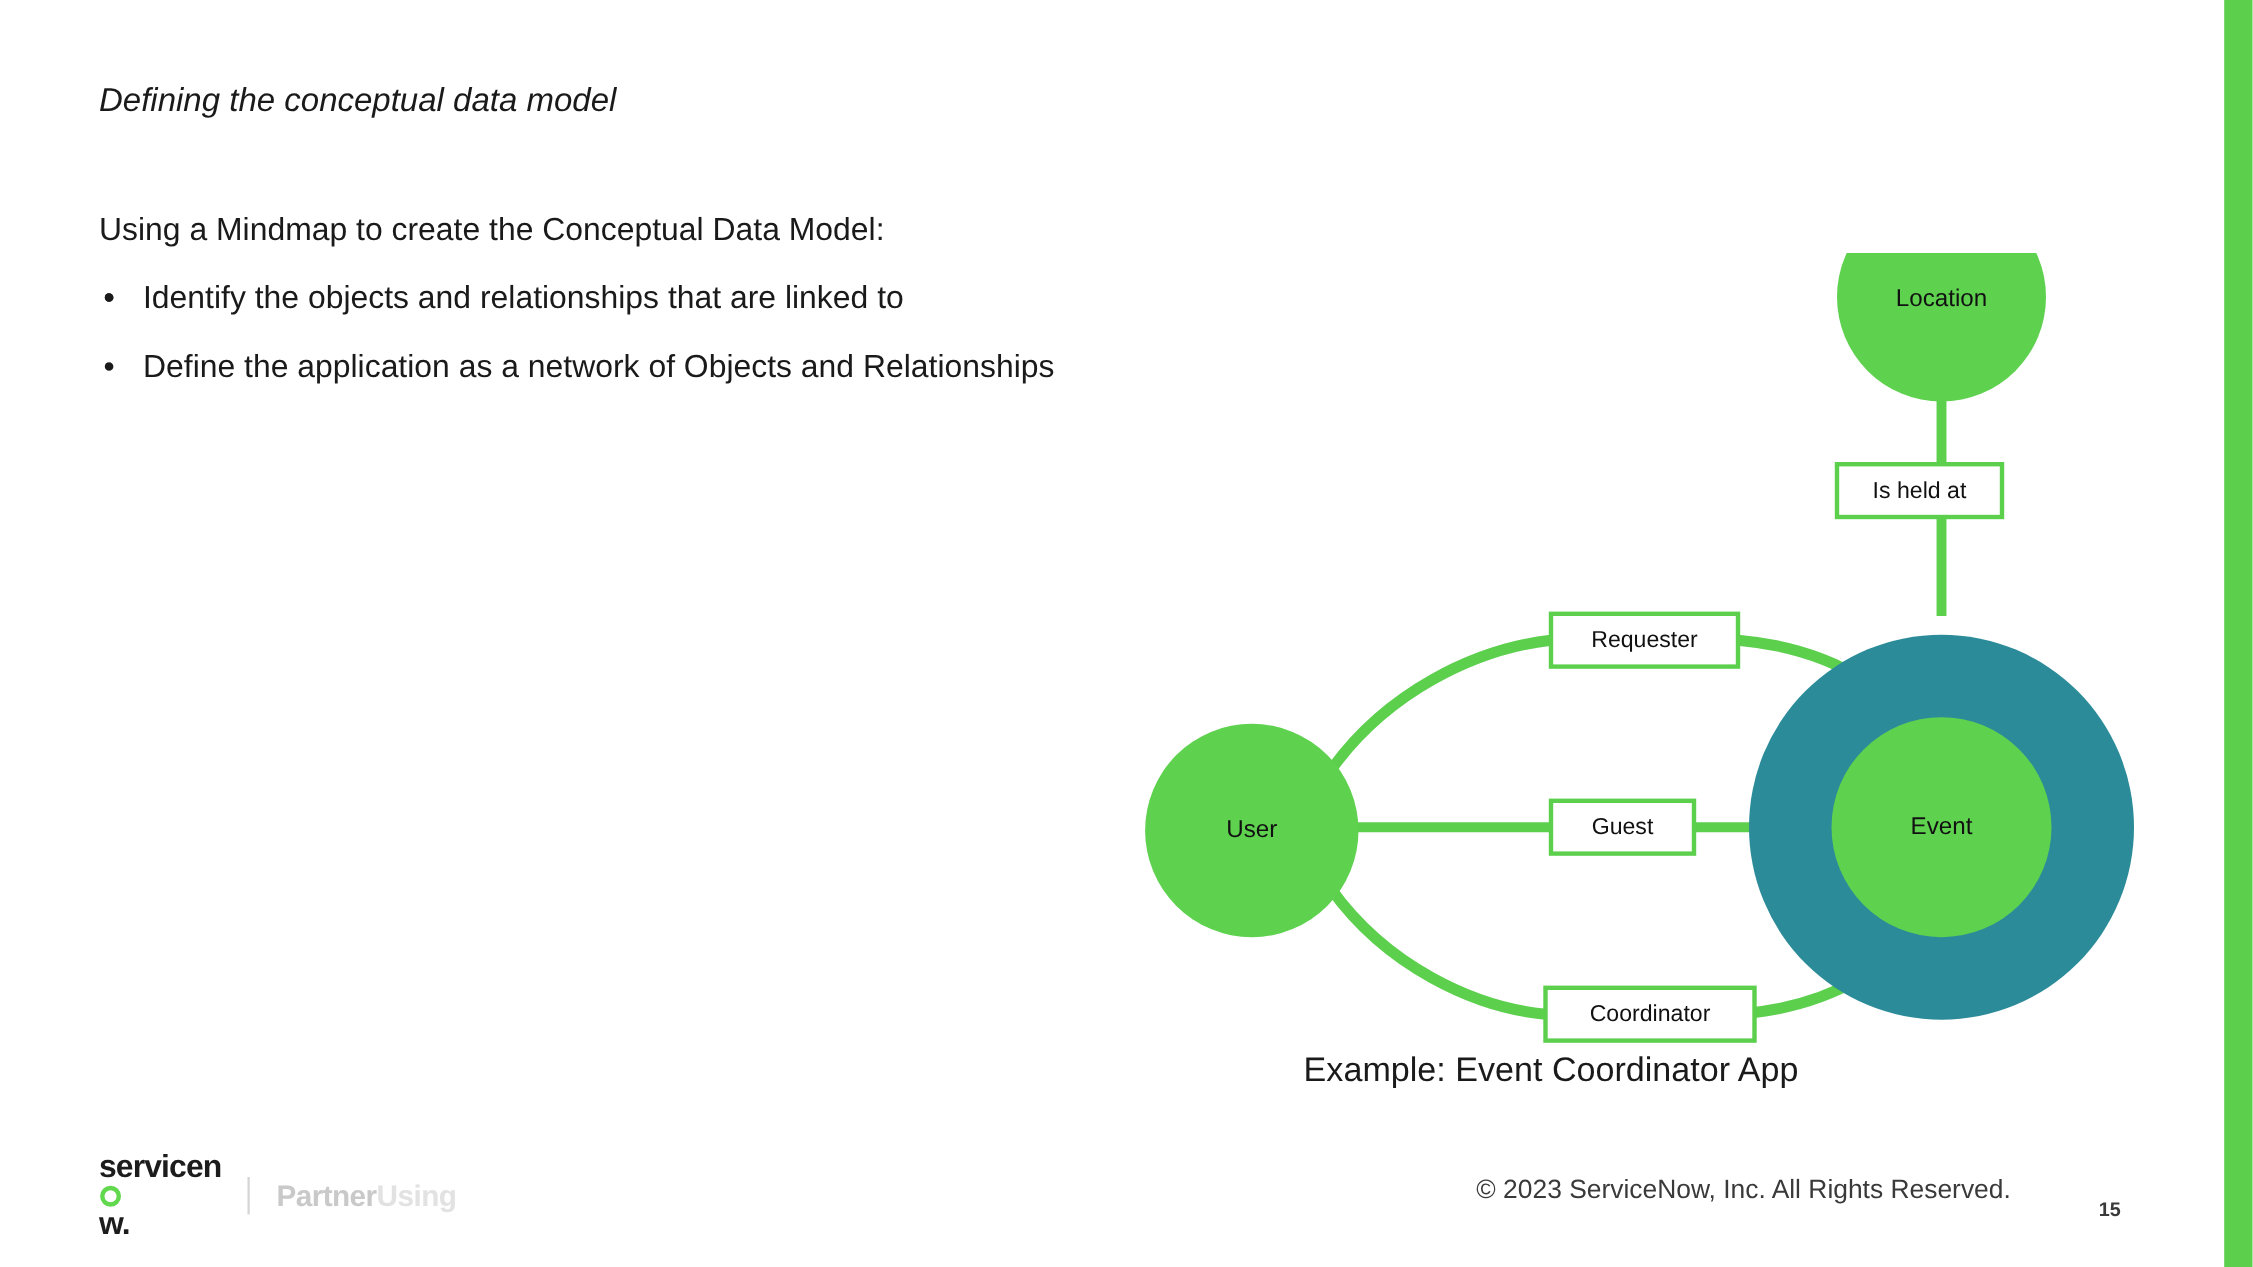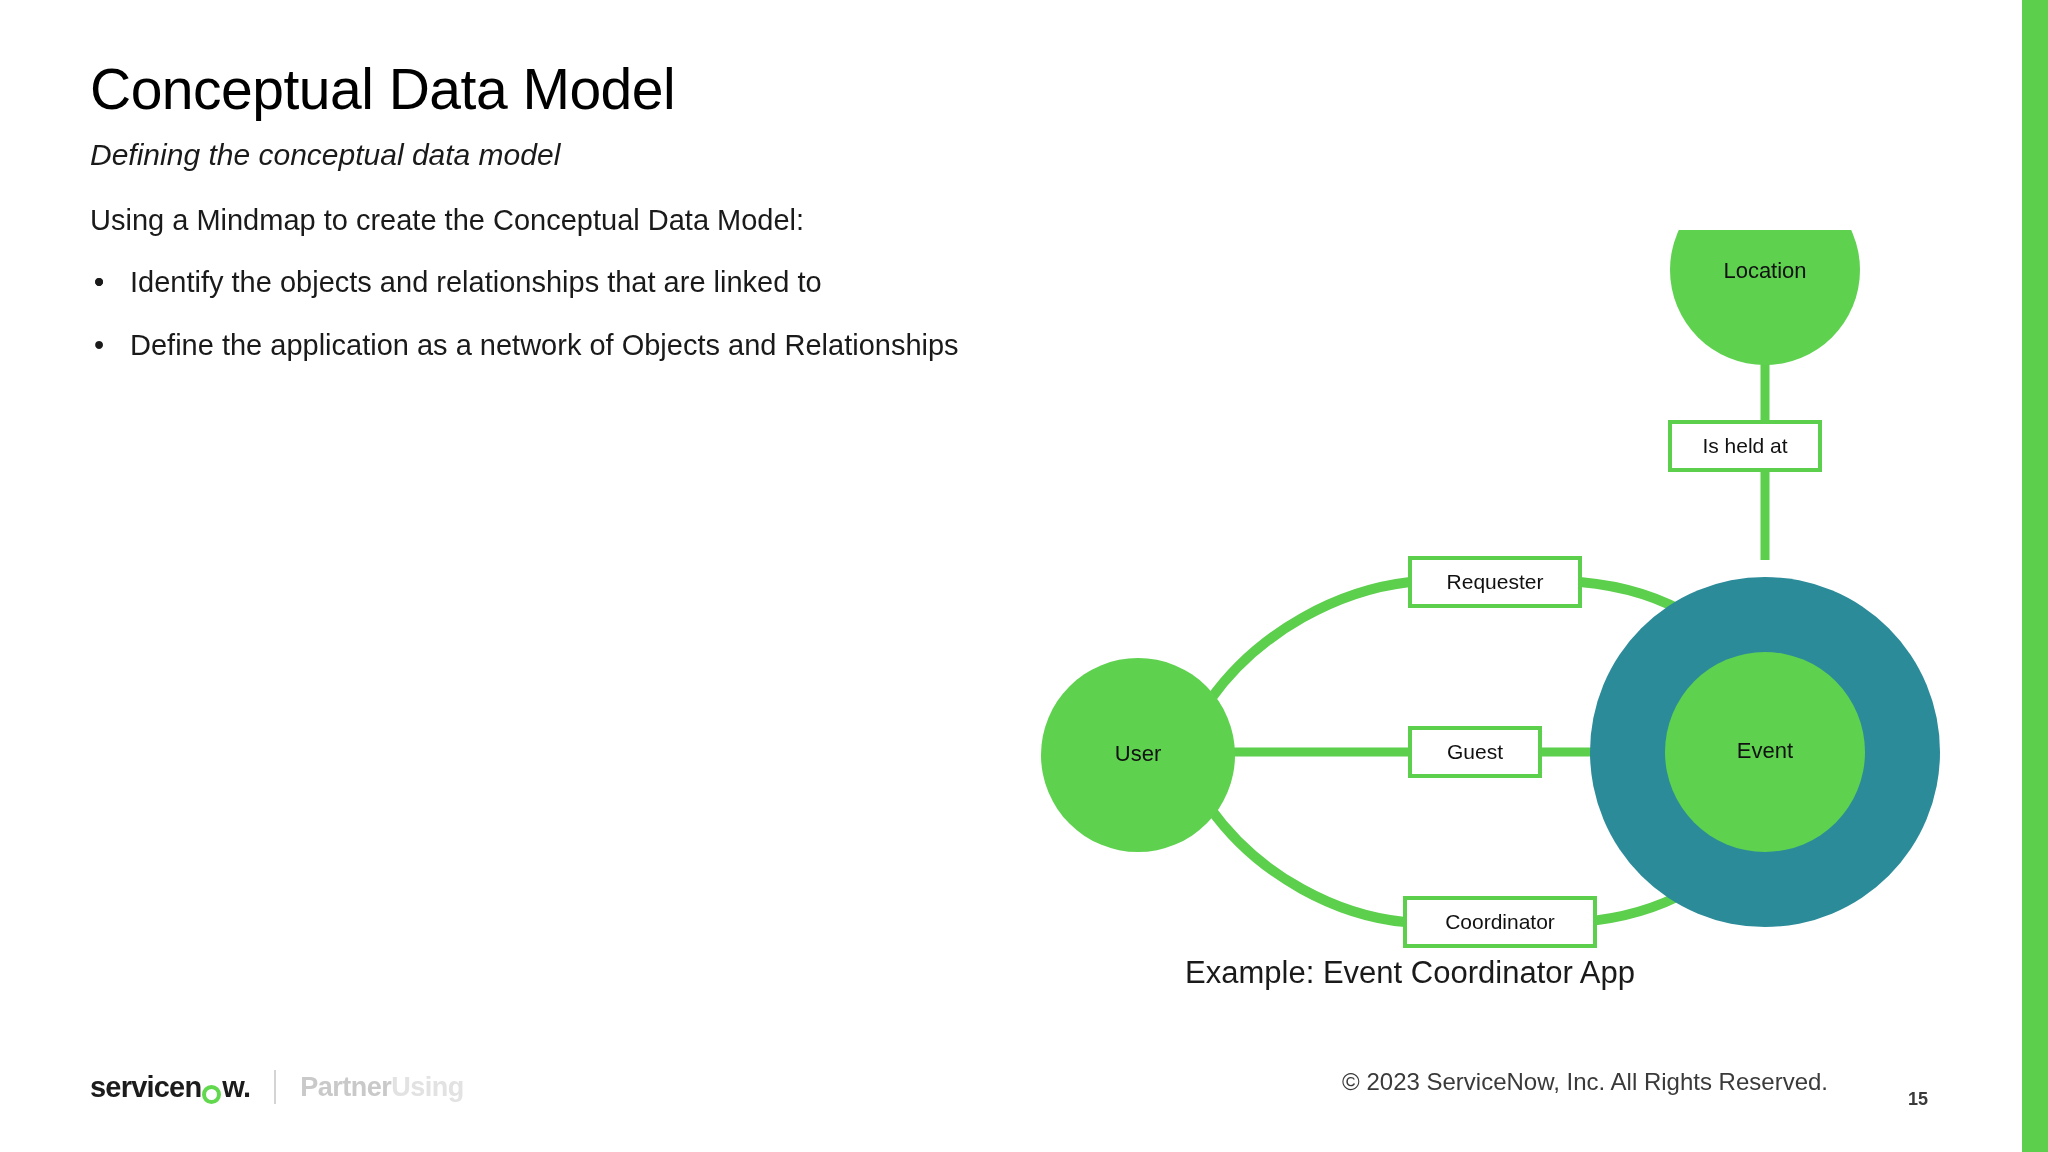--- a/index.html
+++ b/index.html
@@ -47,21 +47,21 @@
   }
   #slide-subtitle {
     font-size: 30px;
     font-weight: 400;
     color: #1a1a1a;
     margin: 16px 0 0 0;
     line-height: 1.2;
     font-style: italic;
   }
   #body-block {
-    margin-top: 28px;
+    margin-top: 80px;
   }
   #lead-line {
     font-size: 29px;
     color: #1a1a1a;
     line-height: 1.35;
     margin: 0 0 22px 0;
   }
   ul.bullets {
     list-style: none;
     margin: 0;
@@ -137,21 +137,22 @@
     display: flex;
     align-items: center;
     height: 34px;
   }
   #servicenow-logo {
     font-size: 29px;
     font-weight: bold;
     color: #1c1c1c;
     letter-spacing: -0.8px;
     display: flex;
-    align-items: flex-end;
+    align-items: flex-start;
+    flex-direction: column;
   }
   #servicenow-logo .sn-o {
     display: inline-block;
     width: 19px;
     height: 19px;
     border: 4px solid #62d84e;
     border-radius: 50%;
     box-sizing: border-box;
     margin: 0 1px;
     position: relative;
@@ -189,21 +190,20 @@
   }
 </style>
 </head>
 <body>
 
 <div id="slide">
 
   <div id="accent-bar"></div>
 
   <div id="text-column">
-    <h1 id="slide-title">Conceptual Data Model</h1>
     <p id="slide-subtitle">Defining the conceptual data model</p>
 
     <div id="body-block">
       <p id="lead-line">Using a Mindmap to create the Conceptual Data Model:</p>
       <ul class="bullets">
         <li>
           <span class="dot">•</span>
         </li>
         <li>
           <span class="dot">•</span>

